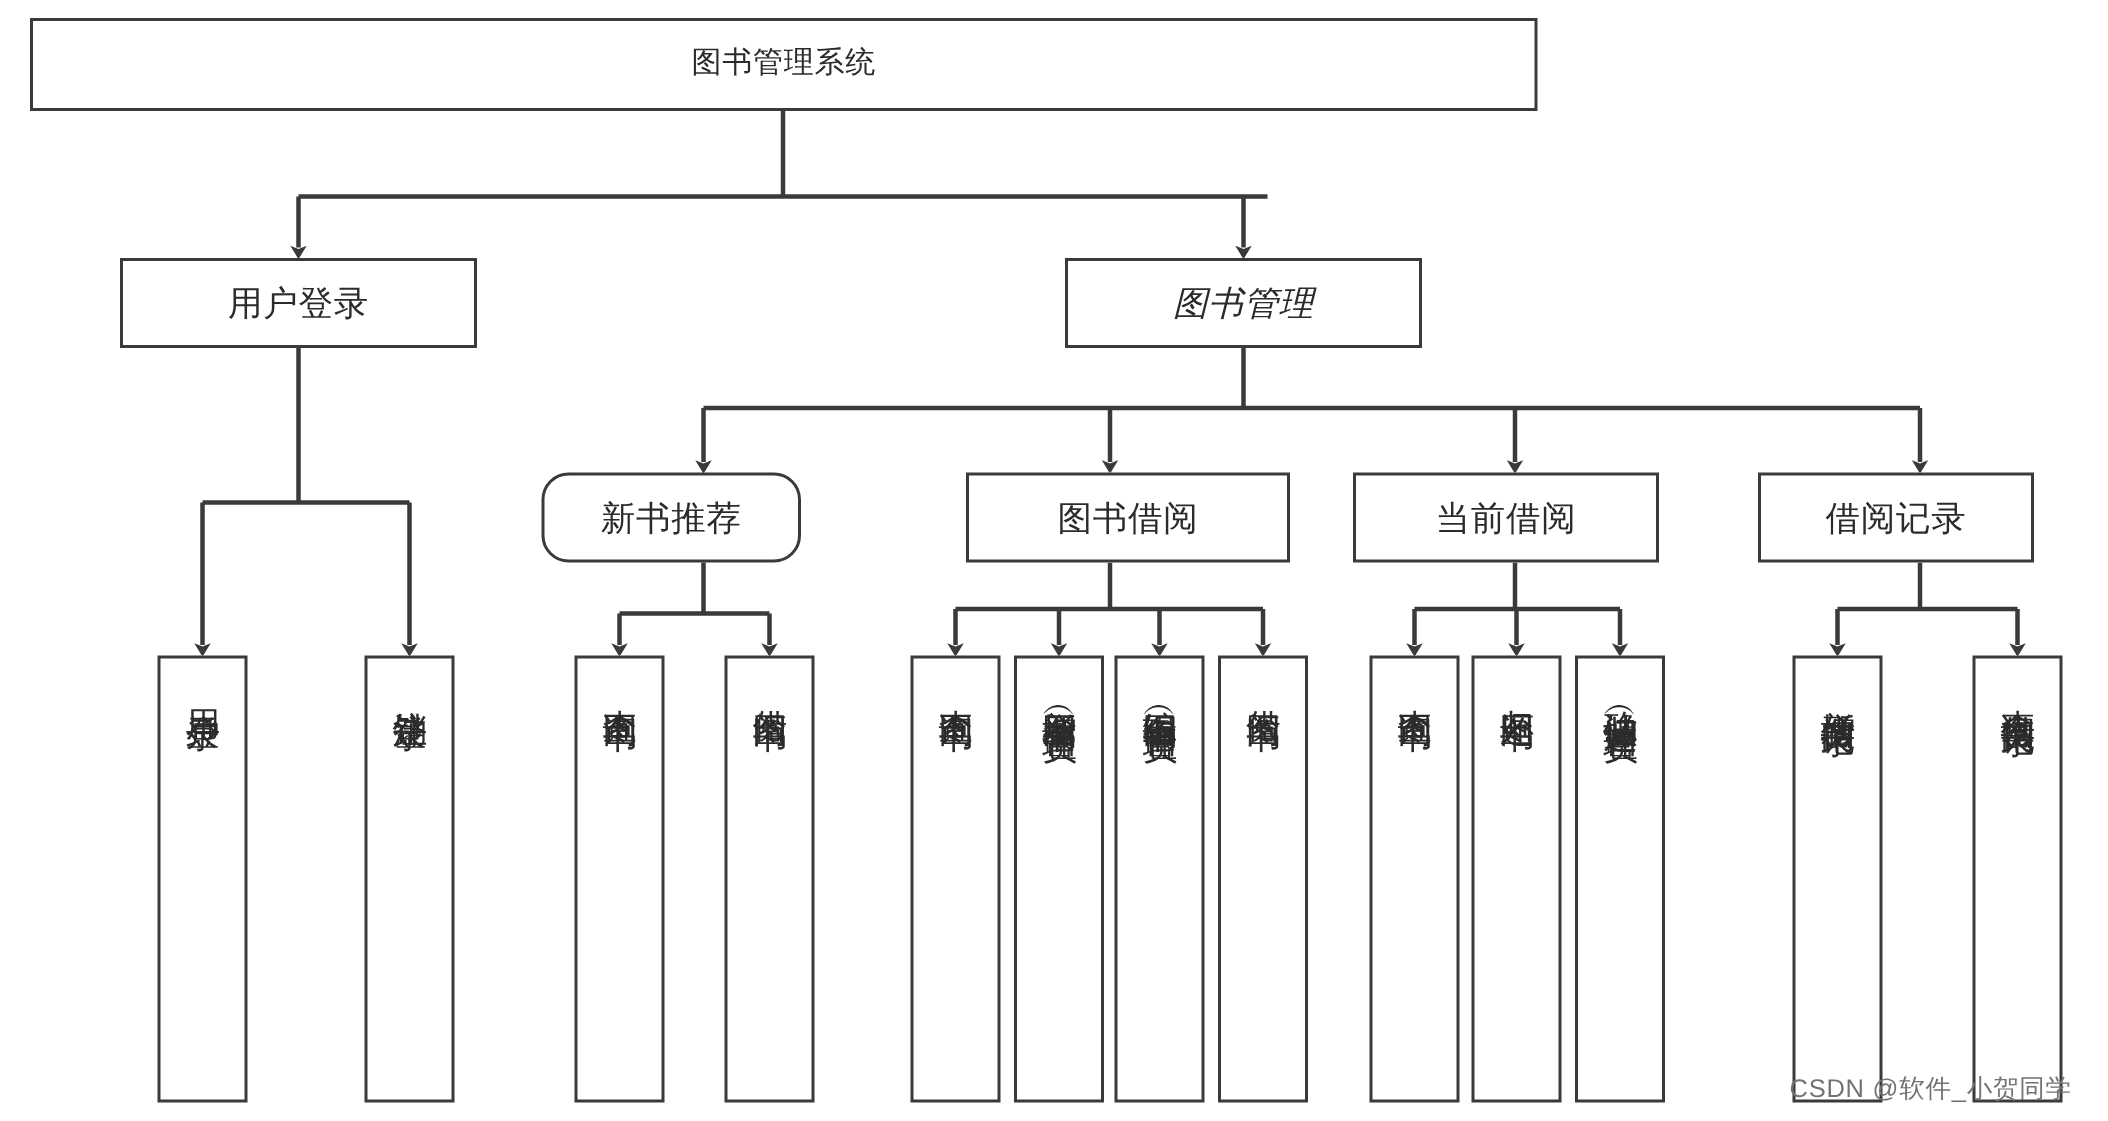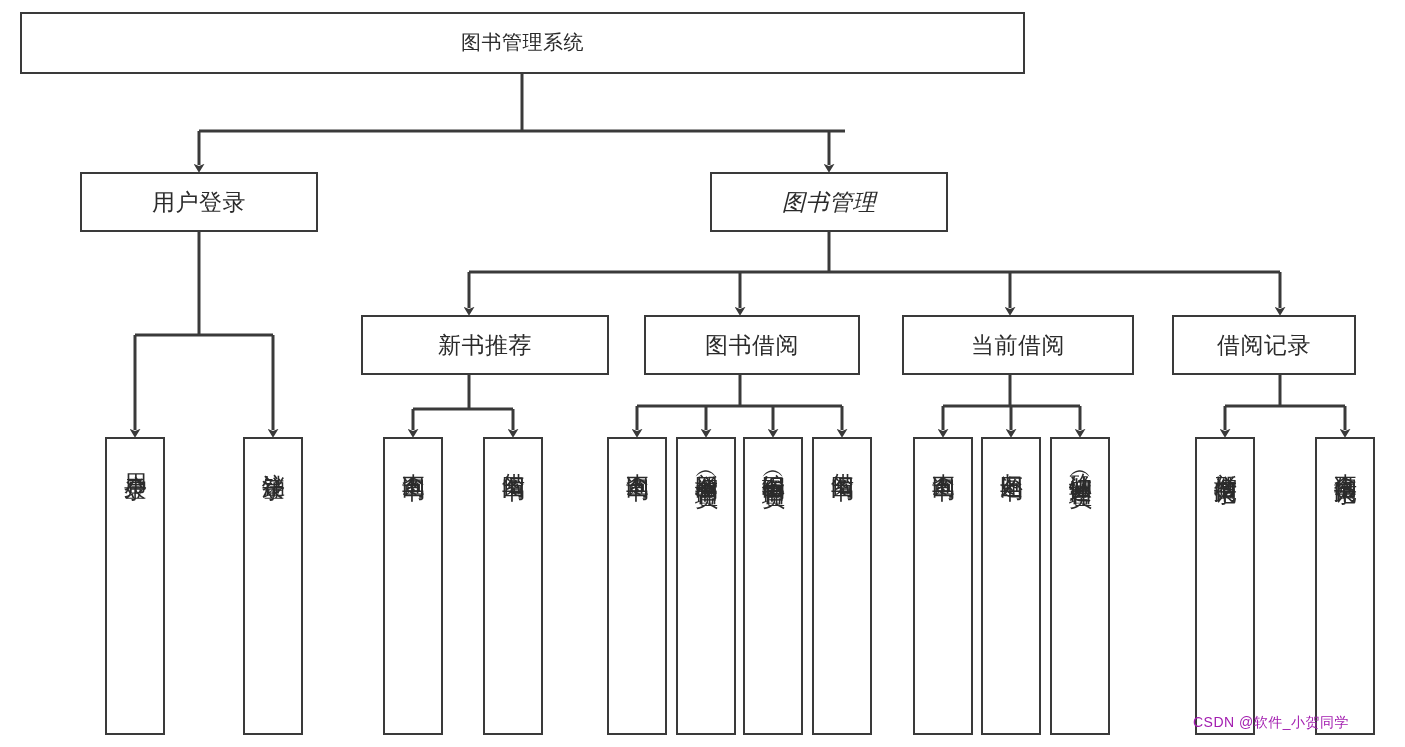--- a/index.html
+++ b/index.html
@@ -52,22 +52,22 @@
   .node.v .label{
     writing-mode:vertical-rl;
     text-orientation:upright;
     font-size:23px;
     line-height:1.12;
     letter-spacing:2px;
     white-space:pre;
   }
   .watermark{
     position:absolute;
-    color:#a21caf;
-    font-size:14px;
+    color:#737373;
+    font-size:17px;
     letter-spacing:0.5px;
     white-space:nowrap;
     user-select:none;
   }
 </style>
 </head>
 <body>
 
 <div id="canvas">
 
@@ -125,27 +125,27 @@
     <span class="label">图书管理系统</span>
   </div>
 
   <div class="node h" style="left:80px;top:172px;width:238px;height:60px;">
     <span class="label">用户登录</span>
   </div>
   <div class="node h" style="left:710px;top:172px;width:238px;height:60px;font-style:italic;">
     <span class="label">图书管理</span>
   </div>
 
-  <div class="node h" style="left:361px;top:315px;width:248px;height:60px;">
+  <div class="node h" style="left:361px;top:315px;width:173px;height:60px;border-radius:18px;">
     <span class="label">新书推荐</span>
   </div>
   <div class="node h" style="left:632px;top:315px;width:216px;height:60px;margin-left:12px;">
     <span class="label">图书借阅</span>
   </div>
-  <div class="node h" style="left:902px;top:315px;width:232px;height:60px;">
+  <div class="node h" style="left:902px;top:315px;width:204px;height:60px;">
     <span class="label">当前借阅</span>
   </div>
   <div class="node h" style="left:1172px;top:315px;width:184px;height:60px;">
     <span class="label">借阅记录</span>
   </div>
 
   <div class="node v" style="left:105px;top:437px;width:60px;height:298px;">
     <span class="label">用户登录</span>
   </div>
   <div class="node v" style="left:243px;top:437px;width:60px;height:298px;">

